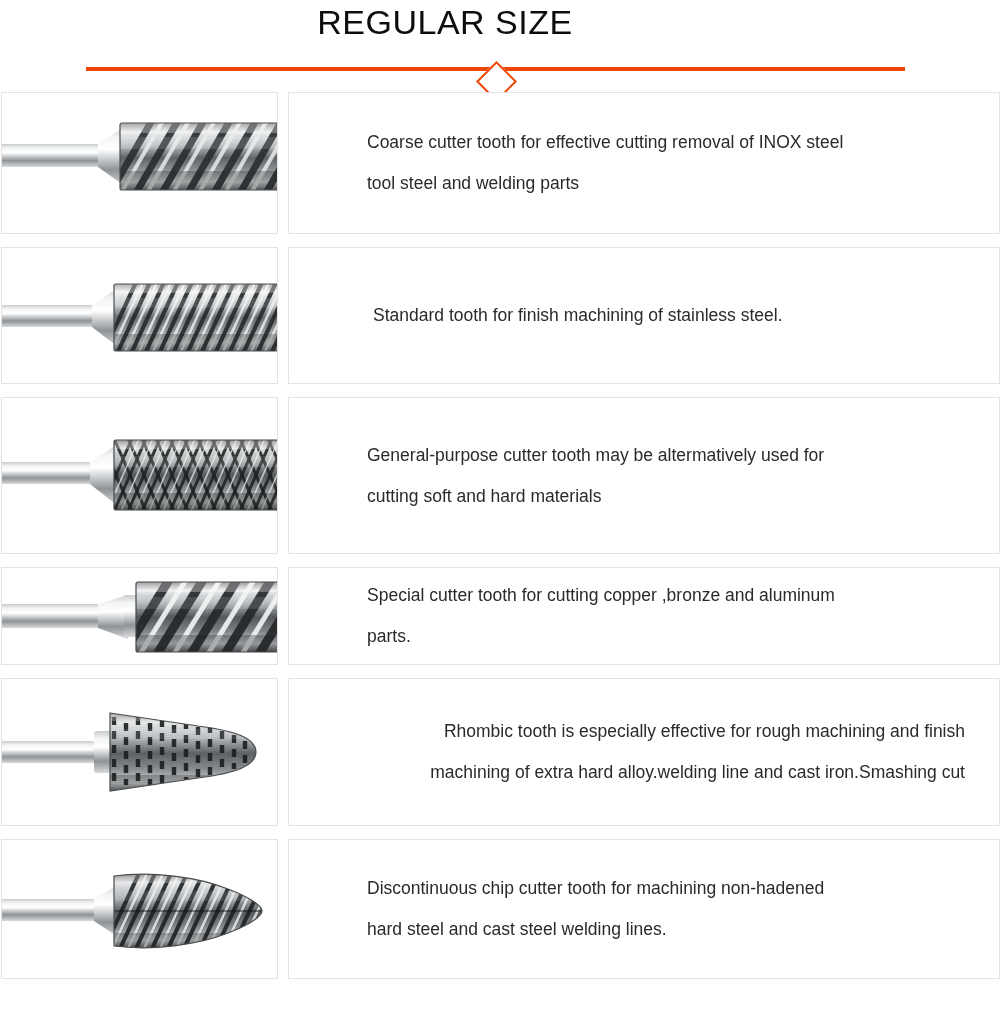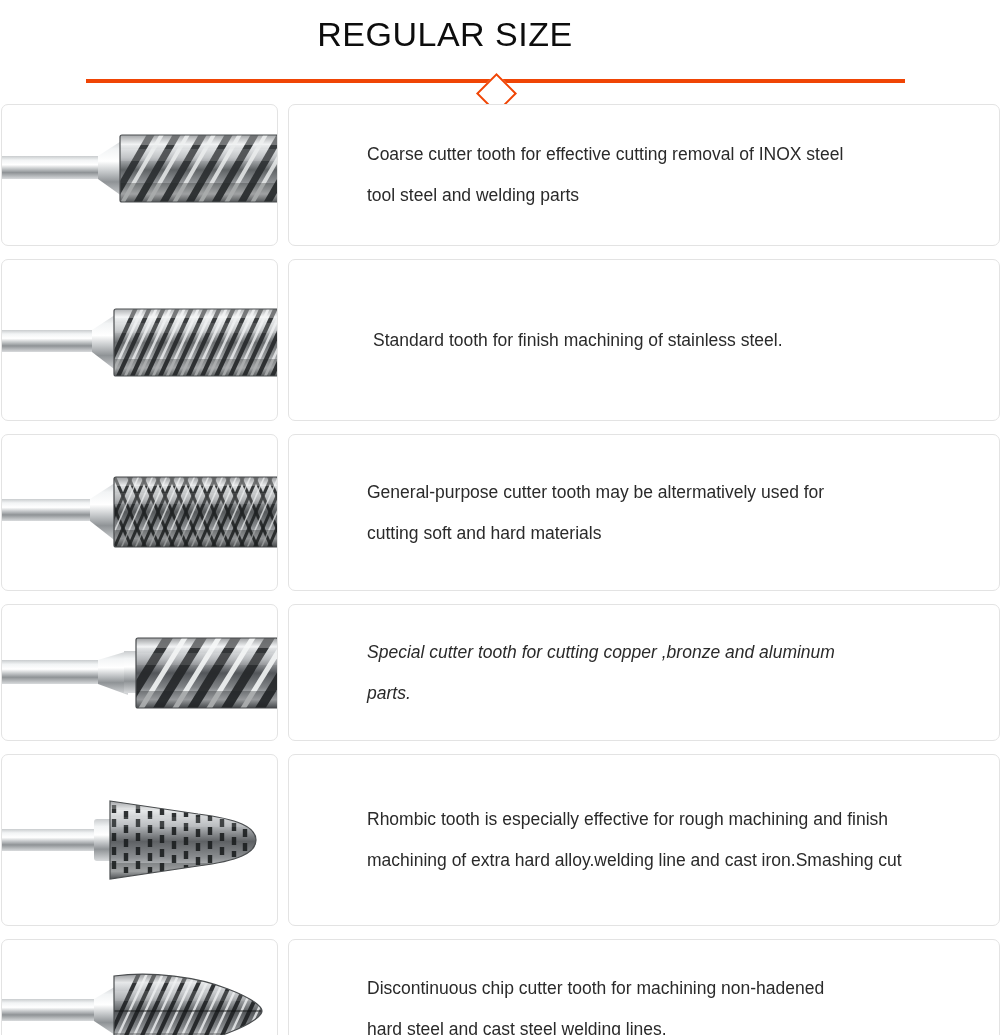--- a/index.html
+++ b/index.html
@@ -11,21 +11,21 @@
     width: 1000px;
     height: 1035px;
     font-family: "Liberation Sans", sans-serif;
     overflow: hidden;
     position: relative;
   }
 
   
   .header {
     width: 890px;
-    padding-top: 14px;
+    padding-top: 2px;
   }
   .page-title {
     text-align: center;
     font-family: "Liberation Sans", sans-serif;
     font-size: 34px;
     font-weight: 400;
     letter-spacing: 0.5px;
     color: #0d0d0d;
     line-height: 40px;
     margin: 0;
@@ -62,21 +62,21 @@
     padding: 0 0 0 0;
   }
   .row {
     display: flex;
     align-items: stretch;
     margin-bottom: 13px;
     padding-left: 1px;
   }
   .card {
     border: 1px solid #e3e3e3;
-    border-radius: 7px;
+    border-radius: 0;
     background: #ffffff;
     box-sizing: border-box;
     position: relative;
     overflow: hidden;
   }
   .card-image {
     width: 277px;
     flex: 0 0 277px;
     margin-right: 10px;
     display: flex;
@@ -97,24 +97,24 @@
     line-height: 41px;
     white-space: nowrap;
     font-weight: 400;
   }
   .desc-line.indent {
     padding-left: 6px;
   }
 
   
   .row-h1 .card { height: 142px; }
-  .row-h2 .card { height: 162px; }
+  .row-h2 .card { height: 137px; }
   .row-h3 .card { height: 157px; }
-  .row-h4 .card { height: 137px; font-style: italic; }
-  .row-h5 .card { height: 172px; }
+  .row-h4 .card { height: 98px; }
+  .row-h5 .card { height: 148px; align-items: flex-end; }
   .row-h6 .card { height: 140px; }
 
   
   .burr-svg { display: block; }
 </style>
 </head>
 <body>
 
 <div class="header">
   <h1 class="page-title">REGULAR SIZE</h1>

